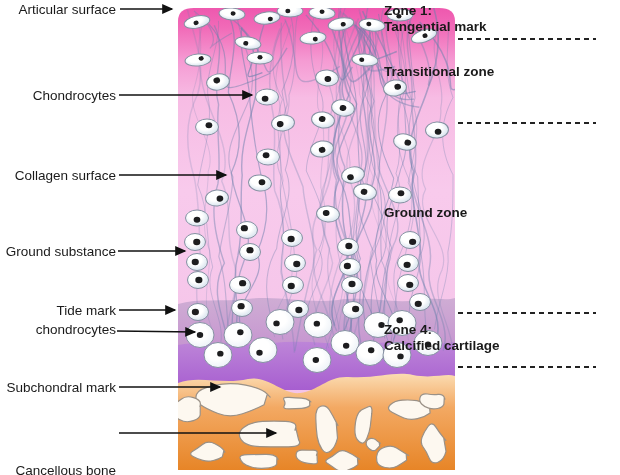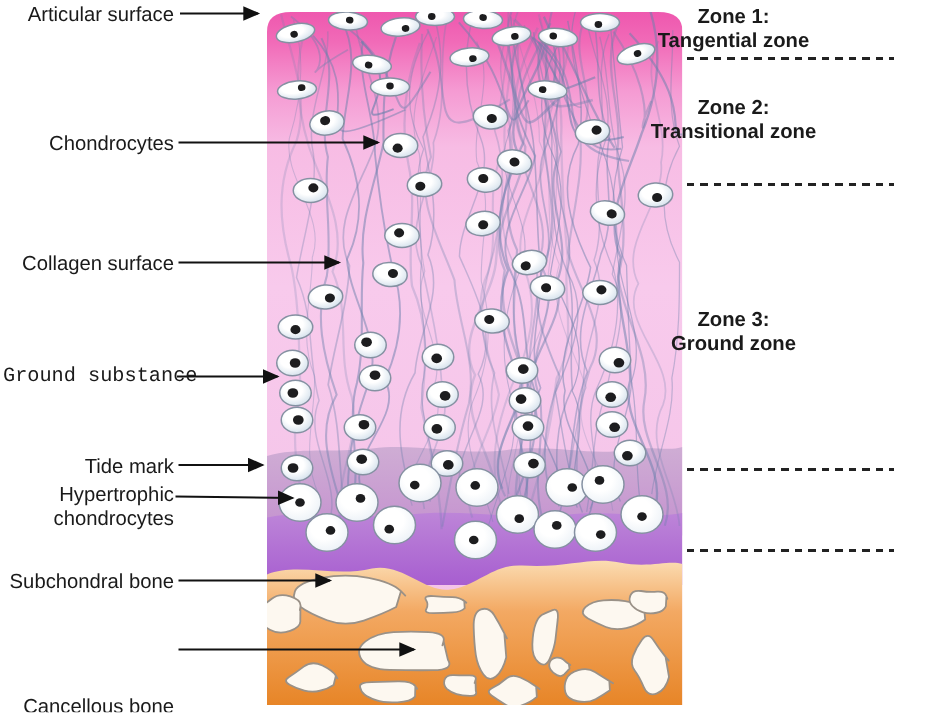--- a/index.html
+++ b/index.html
@@ -5,21 +5,21 @@
   html,body{margin:0;padding:0;background:#ffffff;}
   .stage{
     position:relative;width:596px;height:475px;background:#ffffff;overflow:hidden;
     font-family:"Liberation Sans",sans-serif;color:#1a1a1a;
   }
   .left-label{
     position:absolute;left:2px;width:114px;text-align:right;
     font-size:13.5px;line-height:16px;font-weight:normal;white-space:nowrap;
   }
   .zone-label{
-    position:absolute;right:2px;width:210px;text-align:center;
+    position:absolute;right:2px;width:210px;text-align:left;
     font-size:13.5px;line-height:16px;font-weight:bold;
   }
   .separator{
     position:absolute;left:458px;width:160px;height:2px;
     background:repeating-linear-gradient(90deg,#222 0 5px,transparent 5px 9px);
   }
   svg.tissue{position:absolute;left:178px;top:5px;}
   svg.overlay{position:absolute;left:0;top:0;pointer-events:none;}
 </style>
 </head>
@@ -503,51 +503,50 @@
   <div id="left-labels">
       <div class="left-label" style="top: 2px;">
         <div>Articular surface</div>
       </div>
       <div class="left-label" style="top: 88px;">
         <div>Chondrocytes</div>
       </div>
       <div class="left-label" style="top: 168px;">
         <div>Collagen surface</div>
       </div>
-      <div class="left-label" style="top: 244px; font-family: Liberation Mono, monospace;">
+      <div class="left-label" style="top: 244px;">
         <div>Ground substance</div>
       </div>
       <div class="left-label" style="top: 303px;">
         <div>Tide mark</div>
       </div>
       <div class="left-label" style="top: 322px;">
-        <div>Hypertrophic</div>
         <div>chondrocytes</div>
       </div>
       <div class="left-label" style="top: 380px;">
-        <div>Subchondral bone</div>
+        <div>Subchondral mark</div>
       </div>
       <div class="left-label" style="top: 423px; margin-top: 40px;">
         <div>Cancellous bone</div>
       </div>
     </div>
   <div id="zone-labels">
       <div class="zone-label" style="top: 3px;">
         <div>Zone 1:</div>
-        <div>Tangential zone</div>
+        <div>Tangential mark</div>
       </div>
       <div class="zone-label" style="top: 64px;">
-        <div>Zone 2:</div>
         <div>Transitional zone</div>
       </div>
       <div class="zone-label" style="top: 205px;">
-        <div>Zone 3:</div>
         <div>Ground zone</div>
       </div>
       <div class="zone-label" style="top: 322px;">
+        <div>Zone 4:</div>
+        <div>Calcified cartilage</div>
       </div>
     </div>
   <div id="separators">
       <div class="separator" style="top: 38px;"></div>
       <div class="separator" style="top: 122px;"></div>
       <div class="separator" style="top: 312px;"></div>
       <div class="separator" style="top: 366px;"></div>
     </div>
 </div>
 

